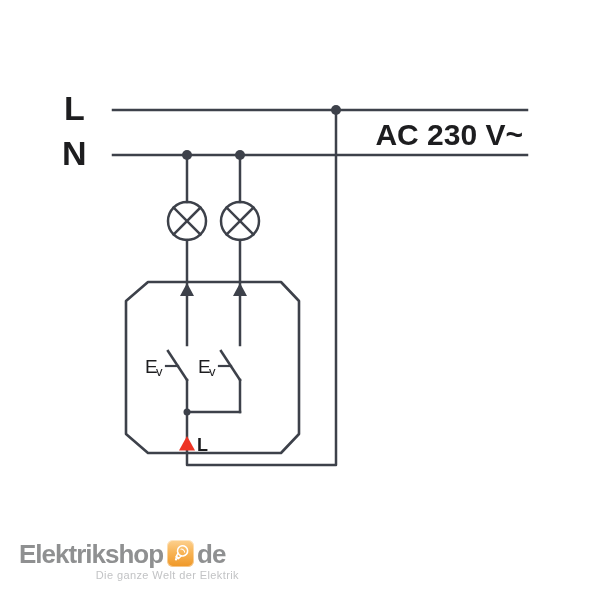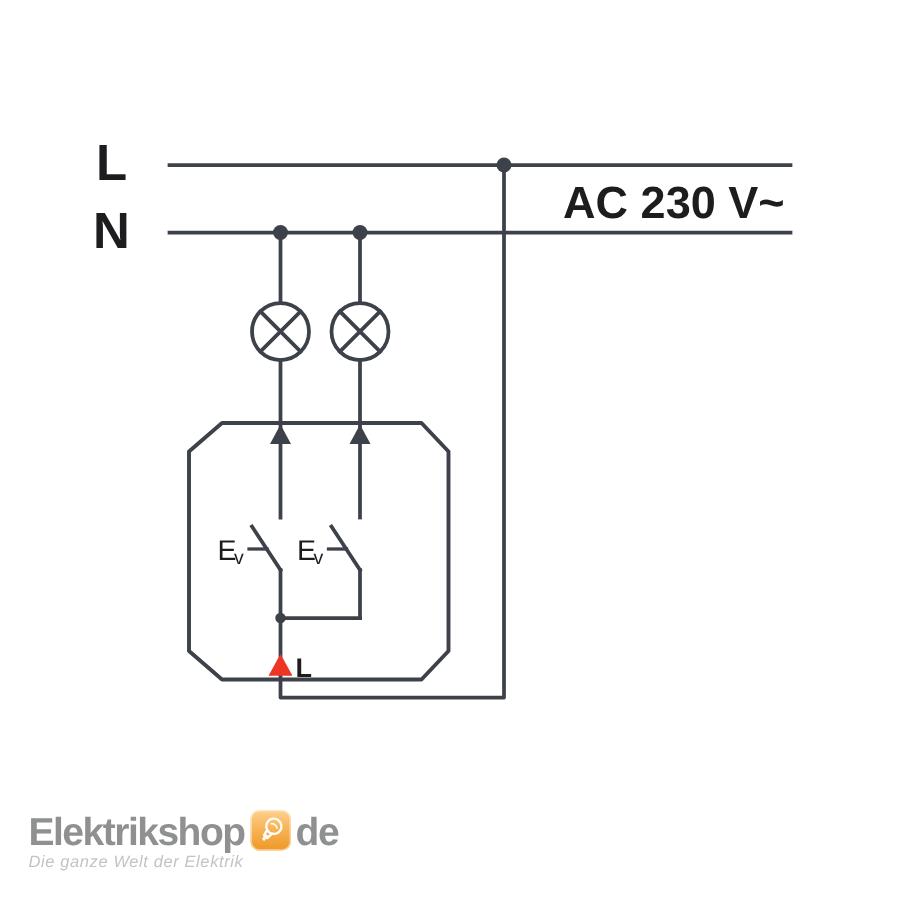--- a/index.html
+++ b/index.html
@@ -49,24 +49,24 @@
     border-radius: 6px;
     background: linear-gradient(180deg, #fdd190 0%, #f8b558 45%, #ef9726 100%);
     box-shadow: inset 0 0 0 1px rgba(255,255,255,0.45);
     margin: 0 3px 0 4px;
     display: flex;
     align-items: center;
     justify-content: center;
   }
   .logo-tagline {
     font-size: 11px;
-    font-style: italic;
     color: #c2c3c5;
     letter-spacing: 0.4px;
     margin-top: 1px;
+    text-align: right;
   }
 </style>
 </head>
 <body>
 
 <div class="canvas">
 
   <svg class="diagram-svg" width="600" height="600" viewBox="0 0 600 600">
 
     <g fill="none" stroke-width="2.5" stroke-linecap="square" stroke="#3d414a">

